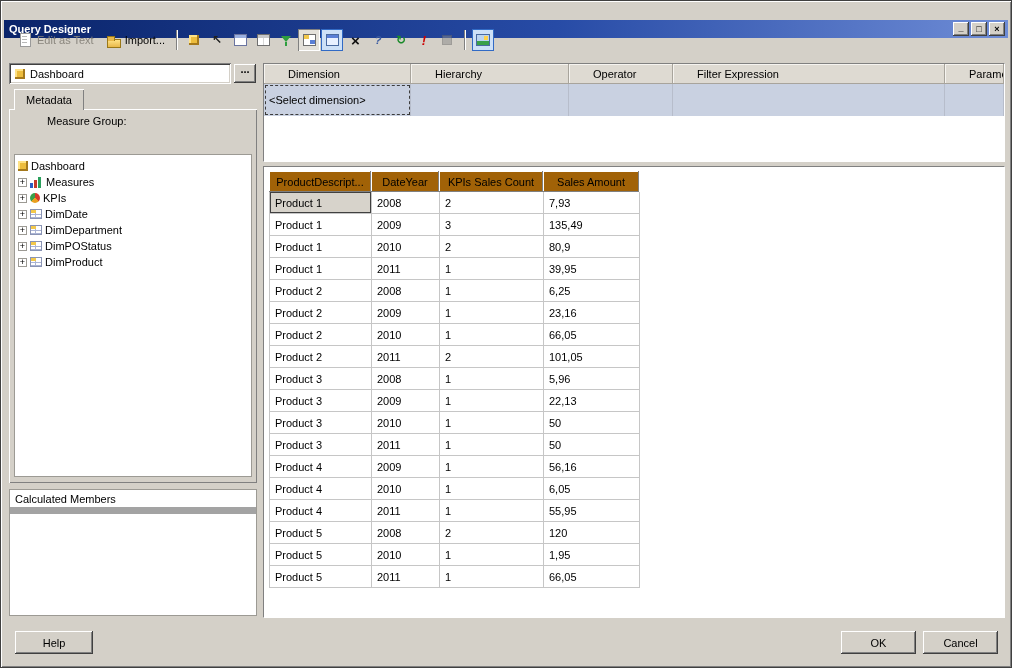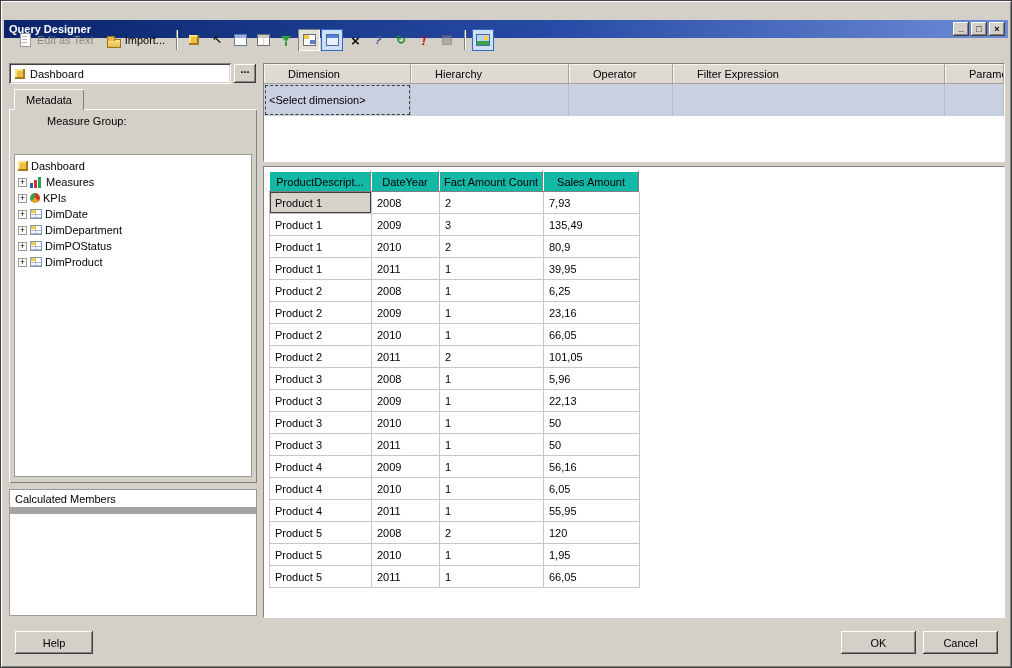--- a/index.html
+++ b/index.html
@@ -134,21 +134,21 @@
     overflow:hidden; white-space:nowrap; }
   .filter-row { height:32px; background: var(--sel-row,#c9d1e1); }
   .fcellb { border-right:1px solid #b7bdcb; display:flex; align-items:center; padding:0 5px; white-space:nowrap; }
   .fsel { outline:1px dashed #3c3c3c; outline-offset:-2px; }
   
   .result-panel { position:absolute; left:262px; top:165px; width:742px; height:452px; background:#fff;
     border:1px solid; border-color:#808080 #fff #fff #808080; }
   .result-table { position:absolute; left:5px; top:4px; }
   .result-header, .result-body { display:grid; grid-template-columns:102px 68px 104px 96px; }
   .result-header { height:21px; }
-  .rhead { background:#14b8a6; box-shadow: inset -1px -1px 0 #808080, inset 1px 1px 0 #fff;
+  .rhead { background:#a16207; box-shadow: inset -1px -1px 0 #808080, inset 1px 1px 0 #fff;
     display:flex; align-items:center; justify-content:center; white-space:nowrap; overflow:hidden; padding:0 3px; }
   .result-body { grid-auto-rows:22px; border-left:1px solid #c6c6c6; }
   .rcell { border-right:1px solid #c6c6c6; border-bottom:1px solid #c6c6c6; background:#fff;
     display:flex; align-items:center; padding:0 5px; white-space:nowrap; overflow:hidden; }
   .cur { background: var(--focus-cell,#d7d3cb); box-shadow: inset 0 0 0 1px #404040; }
   
   .pbtn { position:absolute; top:630px; width:75px; height:23px;
     display:flex; align-items:center; justify-content:center; }
   .pbtn.help { left:14px; width:78px; }
   .pbtn.ok { left:840px; }
@@ -289,21 +289,21 @@
         <div class="fcellb"></div>
         <div class="fcellb"></div>
       </div>
   </div>
 
   <div class="result-panel">
     <div class="result-table">
       <div class="result-header">
           <div class="rhead">ProductDescript...</div>
           <div class="rhead">DateYear</div>
-          <div class="rhead">Fact Amount Count</div>
+          <div class="rhead">KPIs Sales Count</div>
           <div class="rhead">Sales Amount</div>
         </div>
       <div class="result-body">
           <div class="rcell cur">Product 1</div>
           <div class="rcell">2008</div>
           <div class="rcell">2</div>
           <div class="rcell">7,93</div>
           <div class="rcell">Product 1</div>
           <div class="rcell">2009</div>
           <div class="rcell">3</div>

